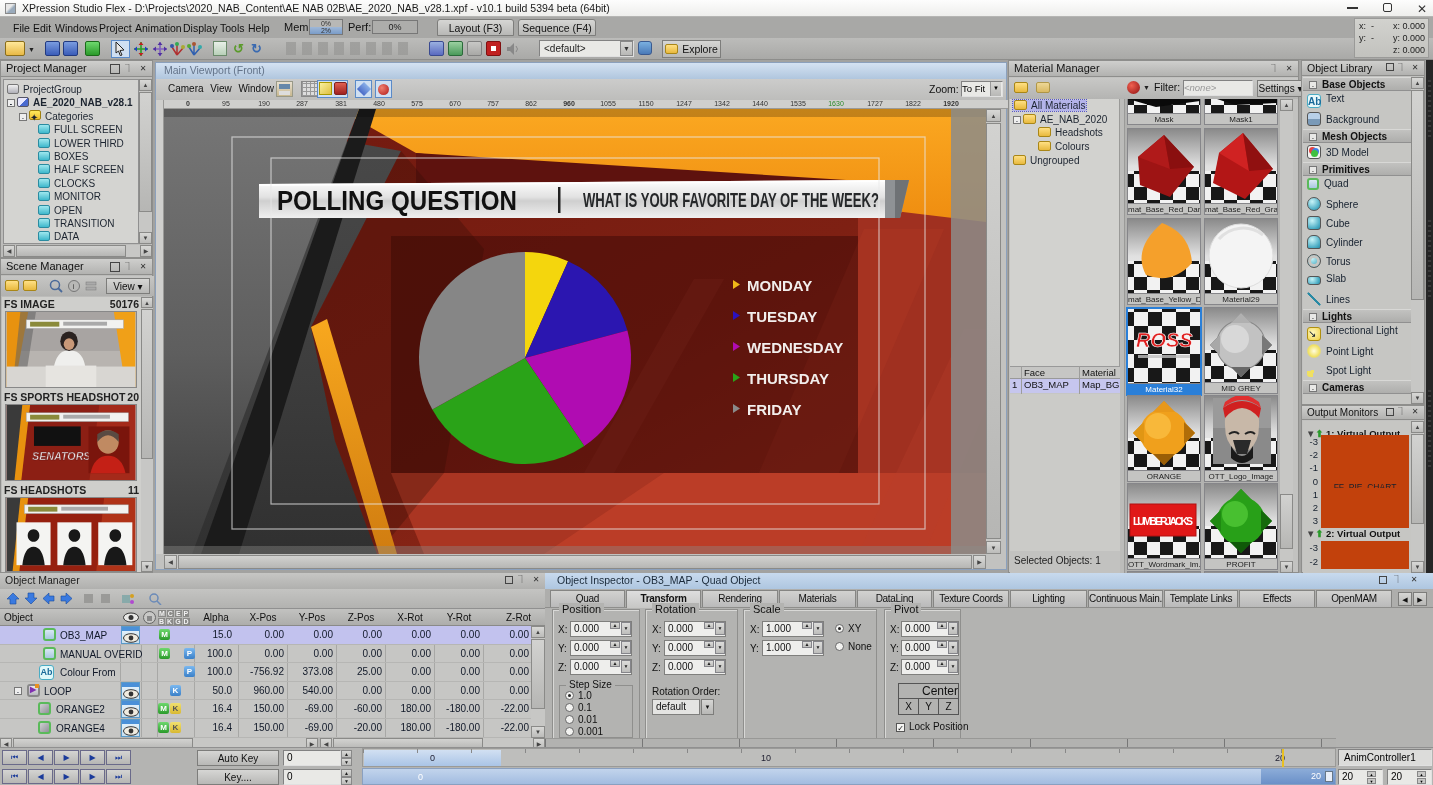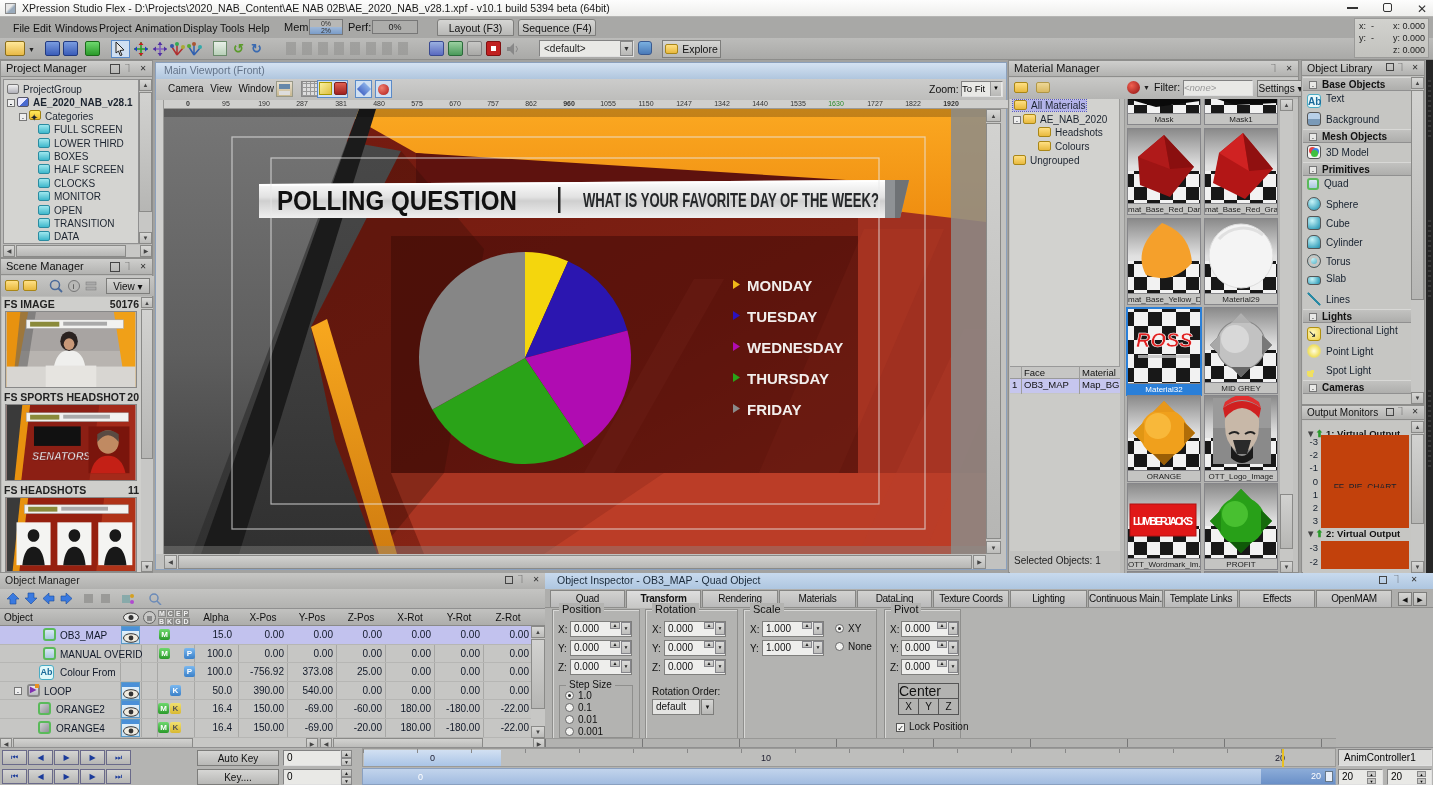--- a/index.html
+++ b/index.html
@@ -734,21 +734,21 @@
   <div class="abs" style="left:158px;top:1px;width:36px;height:16px;font-size:7px;font-weight:bold;color:#f0f0f0;line-height:8px">
    <span style="background:#8a8a88;padding:0 1px;margin-right:1px">M</span><span style="background:#8a8a88;padding:0 1px;margin-right:1px">C</span><span style="background:#8a8a88;padding:0 1px;margin-right:1px">E</span><span style="background:#8a8a88;padding:0 1px">P</span><br>
    <span style="background:#8a8a88;padding:0 1px;margin-right:1px">B</span><span style="background:#8a8a88;padding:0 1px;margin-right:1px">K</span><span style="background:#8a8a88;padding:0 1px;margin-right:1px">G</span><span style="background:#8a8a88;padding:0 1px">D</span>
   </div>
   <span class="abs" style="left:196px;top:3px;width:40px;text-align:center">Alpha</span>
   <span class="abs" style="left:240px;top:3px;width:46px;text-align:center">X-Pos</span>
   <span class="abs" style="left:289px;top:3px;width:46px;text-align:center">Y-Pos</span>
   <span class="abs" style="left:338px;top:3px;width:46px;text-align:center">Z-Pos</span>
   <span class="abs" style="left:387px;top:3px;width:46px;text-align:center">X-Rot</span>
   <span class="abs" style="left:436px;top:3px;width:46px;text-align:center">Y-Rot</span>
-  <span class="abs" style="left:485px;top:3px;width:46px;text-align:center">Z-Rot</span>
+  <span class="abs" style="left:485px;top:3px;width:46px;text-align:right">Z-Rot</span>
  </div>
  <div class="abs" style="left:0;top:53px;width:545px;height:112px;background:#c6c6c4" id="omrows">
   <style>
    .omrow{position:absolute;left:0;width:531px;height:18.6px;border-bottom:1px solid #b6b6b4;font-size:10px;color:#101828}
    .omrow .nm{position:absolute;top:4px;white-space:nowrap}
    .qico{position:absolute;top:2px;width:13px;height:13px;background:linear-gradient(#d8e8f4,#a8c8e0);border:2px solid #5aba5a;border-radius:3px}
    .eyec{position:absolute;left:121px;top:0;width:19px;height:18px;background:linear-gradient(#e8f4fc,#c8e0f0);border:1px solid #5a9ac8}
    .eyec::before{content:"";position:absolute;left:0;top:0;right:0;height:4px;background:#4a90d8}
    .tln{position:absolute;top:0;bottom:0;width:1px;background:#a8a8a6}
   </style>
@@ -814,21 +814,21 @@
    <span style="position:absolute;left:30px;top:3px;font-size:8px;color:#8030b0;font-weight:bold">▶</span>
           <span style="position:absolute;left:35px;top:2px;width:4px;height:4px;background:#e89020"></span>
    <span class="nm" style="left:44px">LOOP</span>
    <div class="eyec"></div>
           <svg style="position:absolute;left:123px;top:7px" width="16" height="10">
             <ellipse cx="8" cy="5" rx="7.5" ry="4.3" fill="#f0ece0" stroke="#333"></ellipse>
             <circle cx="8" cy="5" r="2.4" fill="#333"></circle>
           </svg>
    <span class="badge" style="left:170px;background:linear-gradient(#7ab8f0,#3a80c8)">K</span>
    <span class="num" style="left:188px">50.0</span>
-          <span class="num" style="left:240px">390.00</span>
+          <span class="num" style="left:240px">960.00</span>
           <span class="num" style="left:289px">540.00</span>
           <span class="num" style="left:338px">0.00</span>
           <span class="num" style="left:387px">0.00</span>
           <span class="num" style="left:436px">0.00</span>
           <span class="num" style="left:485px">0.00</span>
   </div>
 
   <div class="omrow" style="top:74.4px">
    <div class="qico" style="left:38px;background:linear-gradient(135deg,#d0d0d2,#909098)"></div>
           <span class="nm" style="left:56px">ORANGE2</span>
@@ -948,21 +948,21 @@
   <div class="gbox" style="left:339px;top:36px;width:77px;height:132px">
           <span class="glab">Pivot</span>
         </div>
   <span class="flbl" style="left:345px;top:51px">X:</span>
         <div class="fld" style="left:356px;top:48px;width:58px">0.000<span class="spn" style="right:11px;top:0">▲</span><span class="spn" style="right:0;top:0;height:13px;line-height:11px">▼</span></div>
   <span class="flbl" style="left:345px;top:70px">Y:</span>
         <div class="fld" style="left:356px;top:67px;width:58px">0.000<span class="spn" style="right:11px;top:0">▲</span><span class="spn" style="right:0;top:0;height:13px;line-height:11px">▼</span></div>
   <span class="flbl" style="left:345px;top:89px">Z:</span>
         <div class="fld" style="left:356px;top:86px;width:58px">0.000<span class="spn" style="right:11px;top:0">▲</span><span class="spn" style="right:0;top:0;height:13px;line-height:11px">▼</span></div>
   <div class="abs" style="left:353px;top:110px;width:61px;height:32px;border:1px solid #555">
-   <div style="height:15px;border-bottom:1px solid #555;text-align:left;font-size:14px;line-height:15px;color:#111">Center</div>
+   <div style="height:15px;border-bottom:1px solid #555;text-align:right;font-size:12px;line-height:15px;color:#111">Center</div>
    <div style="display:flex;height:16px;font-size:10px;color:#111;text-align:center">
             <span style="flex:1;border-right:1px solid #555;line-height:15px">X</span>
             <span style="flex:1;border-right:1px solid #555;line-height:15px">Y</span>
             <span style="flex:1;line-height:15px">Z</span>
           </div>
   </div>
   <div class="abs" style="left:351px;top:148px;font-size:10px;color:#111"><span style="display:inline-block;width:9px;height:9px;background:#f4f4f2;border:1px solid #555;font-size:8px;line-height:9px;text-align:center;vertical-align:-1px;margin-right:4px">✓</span>Lock Position</div>
  </div>
 </div>
 <div id="timeline">

